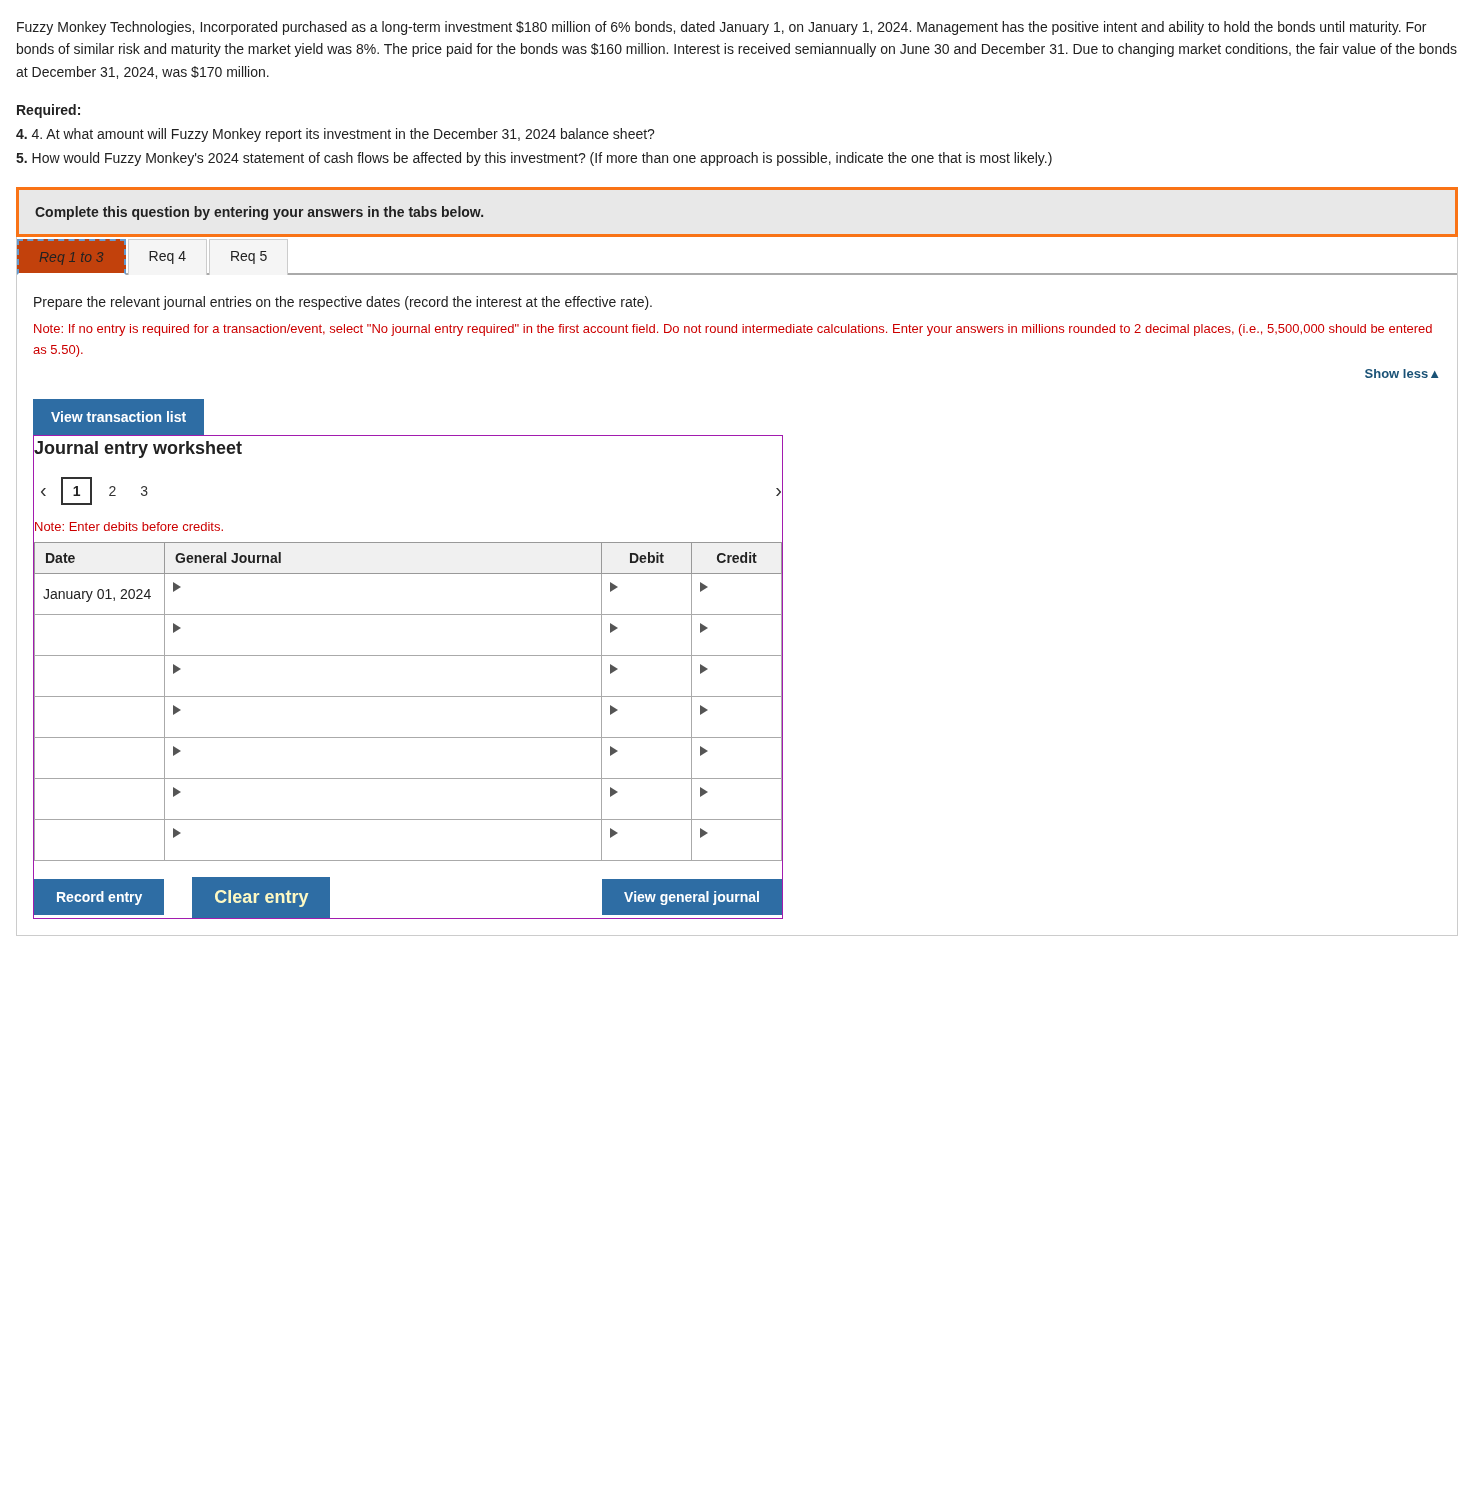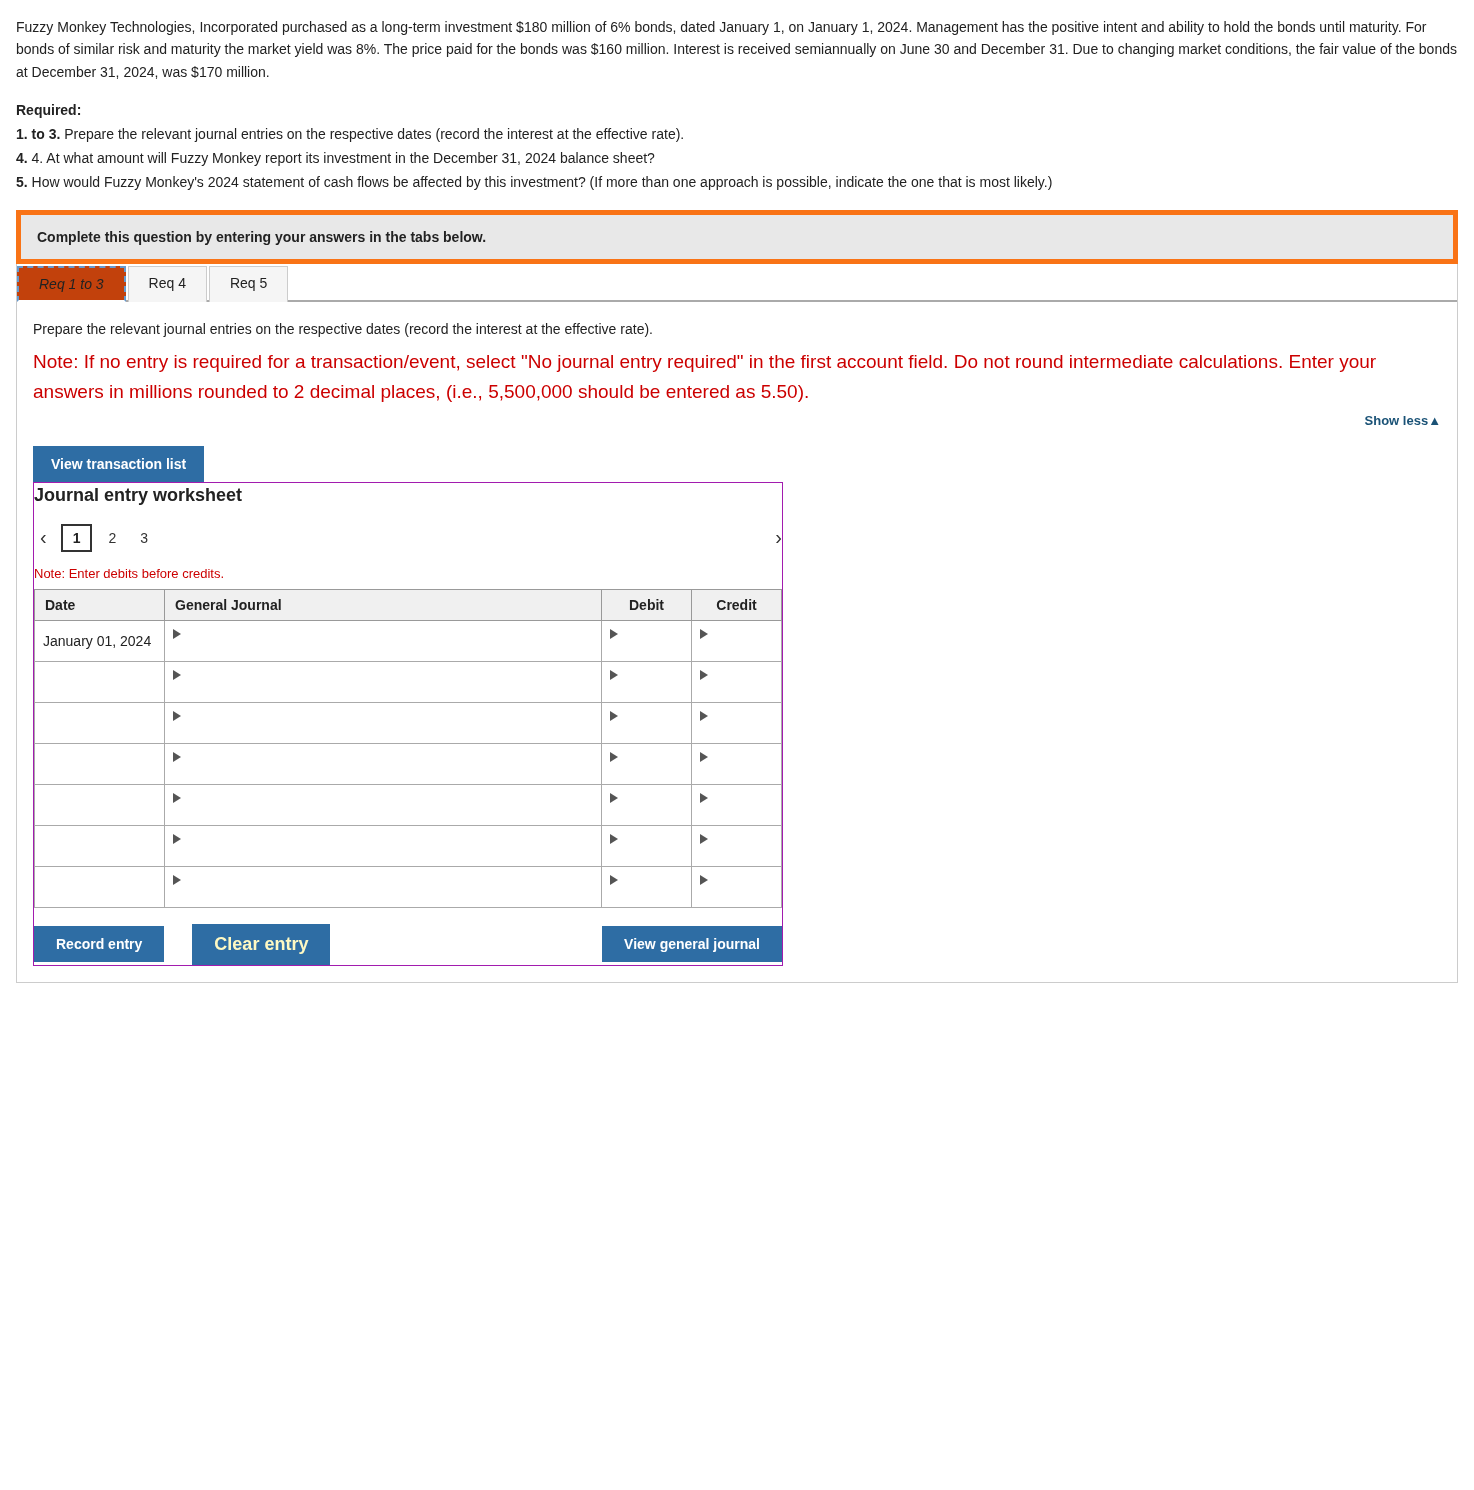--- a/index.html
+++ b/index.html
@@ -20,21 +20,21 @@
       line-height: 1.7;
     }
     .required-section .label-bold {
       font-weight: bold;
     }
     .complete-banner {
       background: #e8e8e8;
       padding: 14px 16px;
       font-weight: bold;
       margin-bottom: 0;
-      border: 5px solid #f97316;
+      border: 3px solid #f97316;
     }
     .tabs-wrapper {
       border: 1px solid #ccc;
       border-top: none;
       margin-bottom: 0;
     }
     .tabs-row {
       display: flex;
       border-bottom: 2px solid #aaa;
       background: #fff;
@@ -62,21 +62,21 @@
       padding: 16px;
       background: #fff;
     }
     .tab-description {
       font-size: 14px;
       margin-bottom: 6px;
       line-height: 1.6;
     }
     .note-red {
       color: #cc0000;
-      font-size: 19px;
+      font-size: 13px;
       line-height: 1.6;
       margin-bottom: 4px;
     }
     .show-less {
       text-align: right;
       margin-top: 4px;
       margin-bottom: 18px;
     }
     .show-less a {
       color: #1a5276;
@@ -242,23 +242,20 @@
 </head>
 <body>
 
 <div class="intro-text">
   <span>Fuzzy Monkey Technologies, Incorporated purchased as a long-term investment $180 million of 6% bonds, dated January 1, on January 1, 2024. Management has the positive intent and ability to hold the bonds until maturity. For bonds of similar risk and maturity the market yield was 8%. The price paid for the bonds was $160 million. Interest is received semiannually on June 30 and December 31. Due to changing market conditions, the fair value of the bonds at December 31, 2024, was $170 million.</span>
 </div>
 
 <div class="required-section">
   <div>
     <span class="label-bold">Required:</span>
-  </div>
-  <div>
-    <span class="label-bold">1. to 3.</span> <span>Prepare the relevant journal entries on the respective dates (record the interest at the effective rate).</span>
   </div>
   <div>
     <span class="label-bold">4.</span> <span>4. At what amount will Fuzzy Monkey report its investment in the December 31, 2024 balance sheet?</span>
   </div>
   <div>
     <span class="label-bold">5.</span> <span>How would Fuzzy Monkey's 2024 statement of cash flows be affected by this investment? (If more than one approach is possible, indicate the one that is most likely.)</span>
   </div>
 </div>
 
 <div class="complete-banner">

